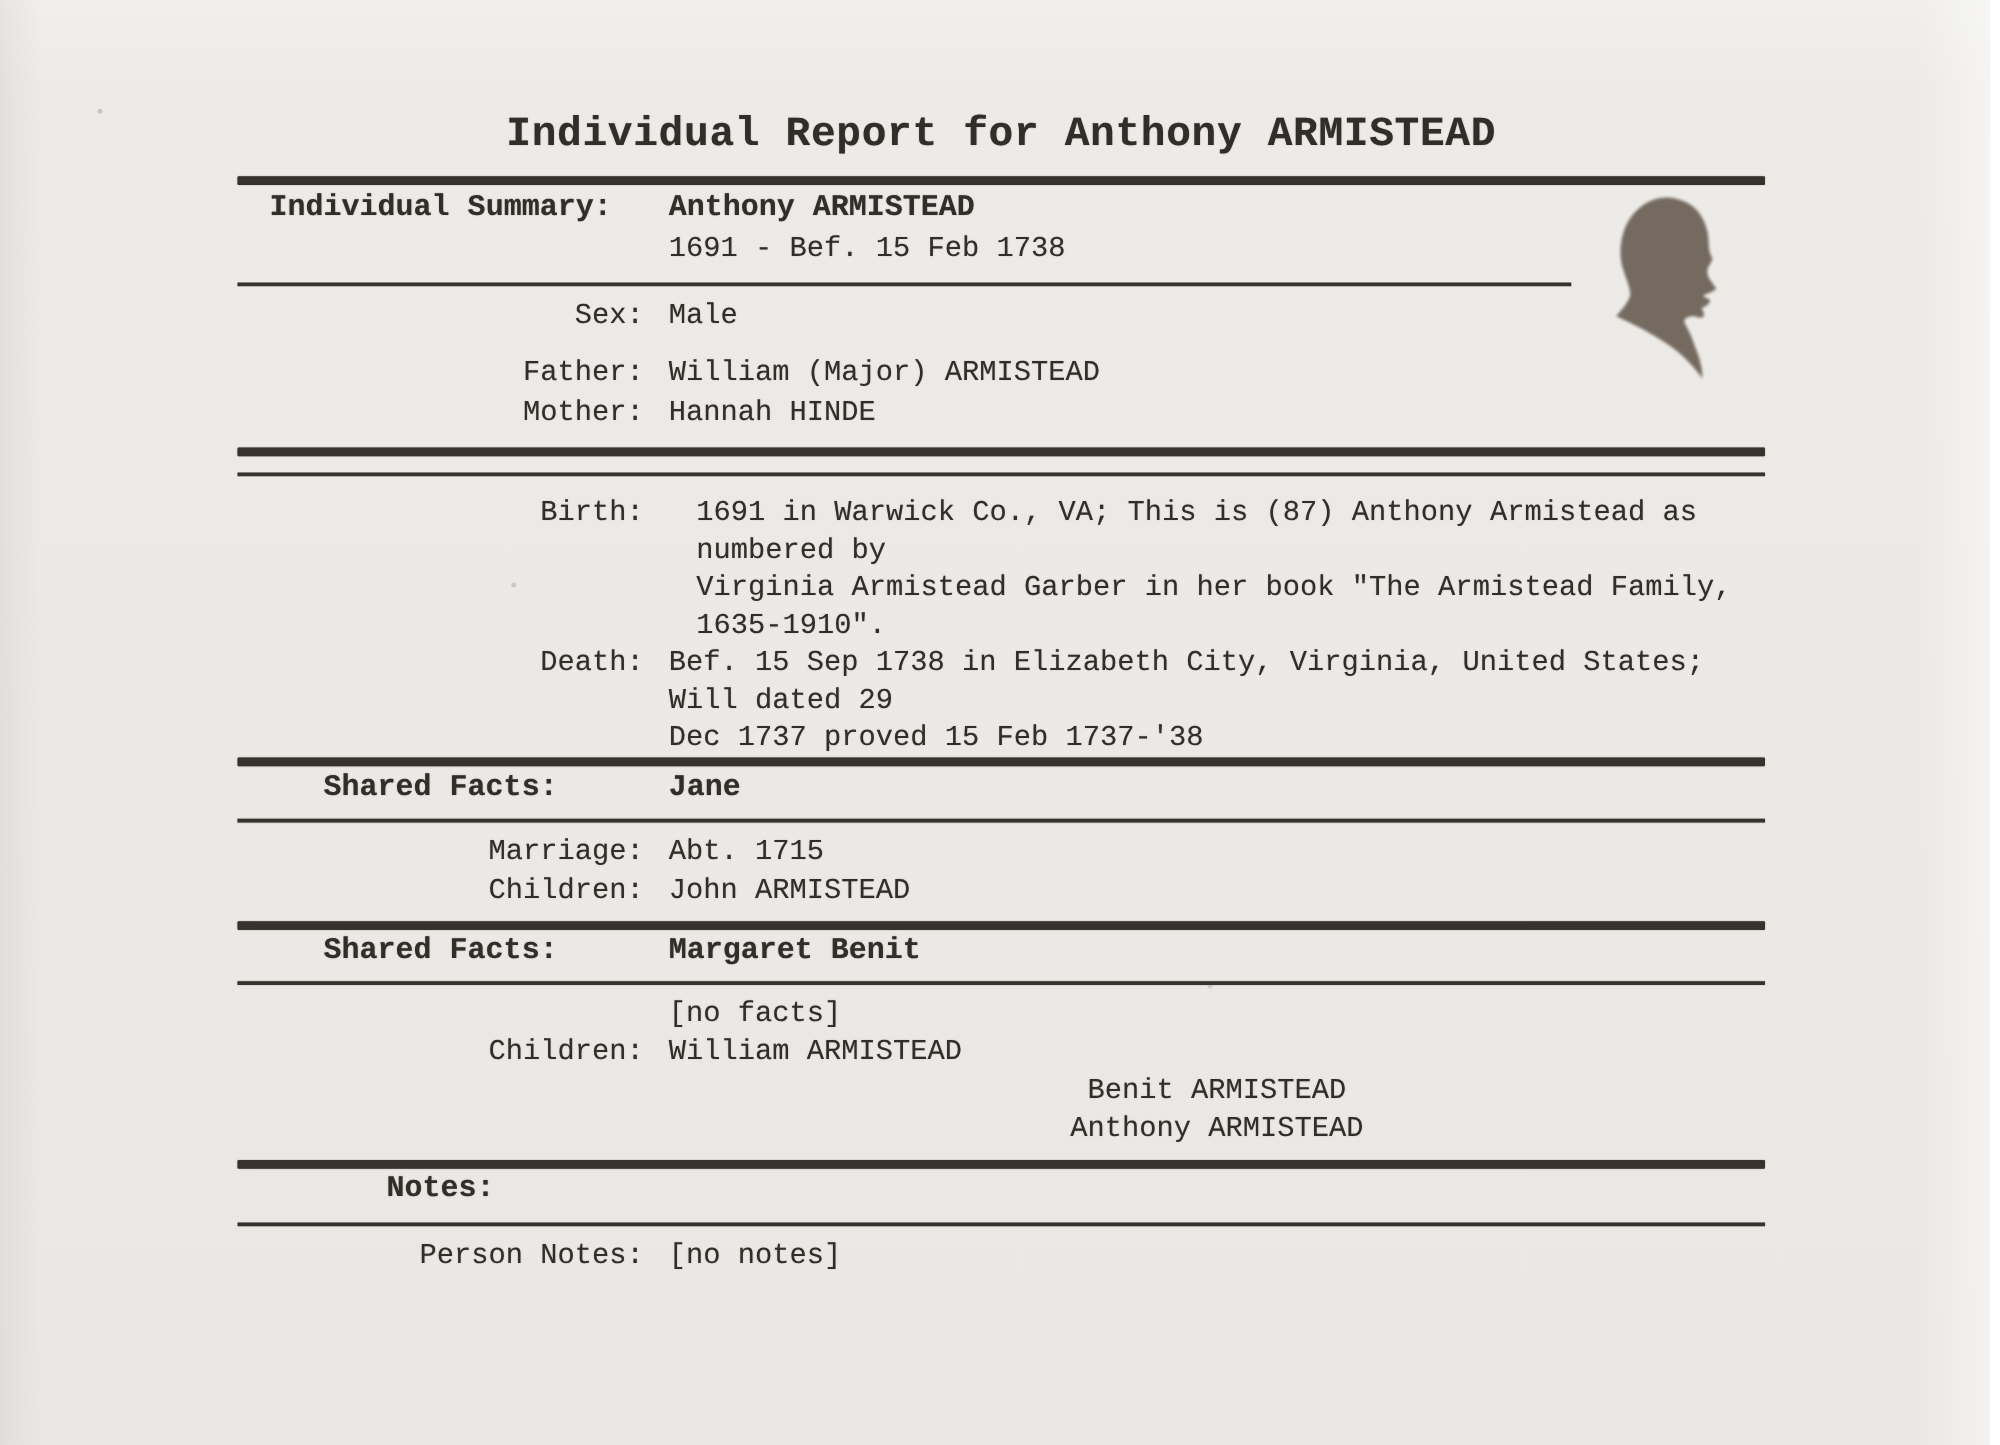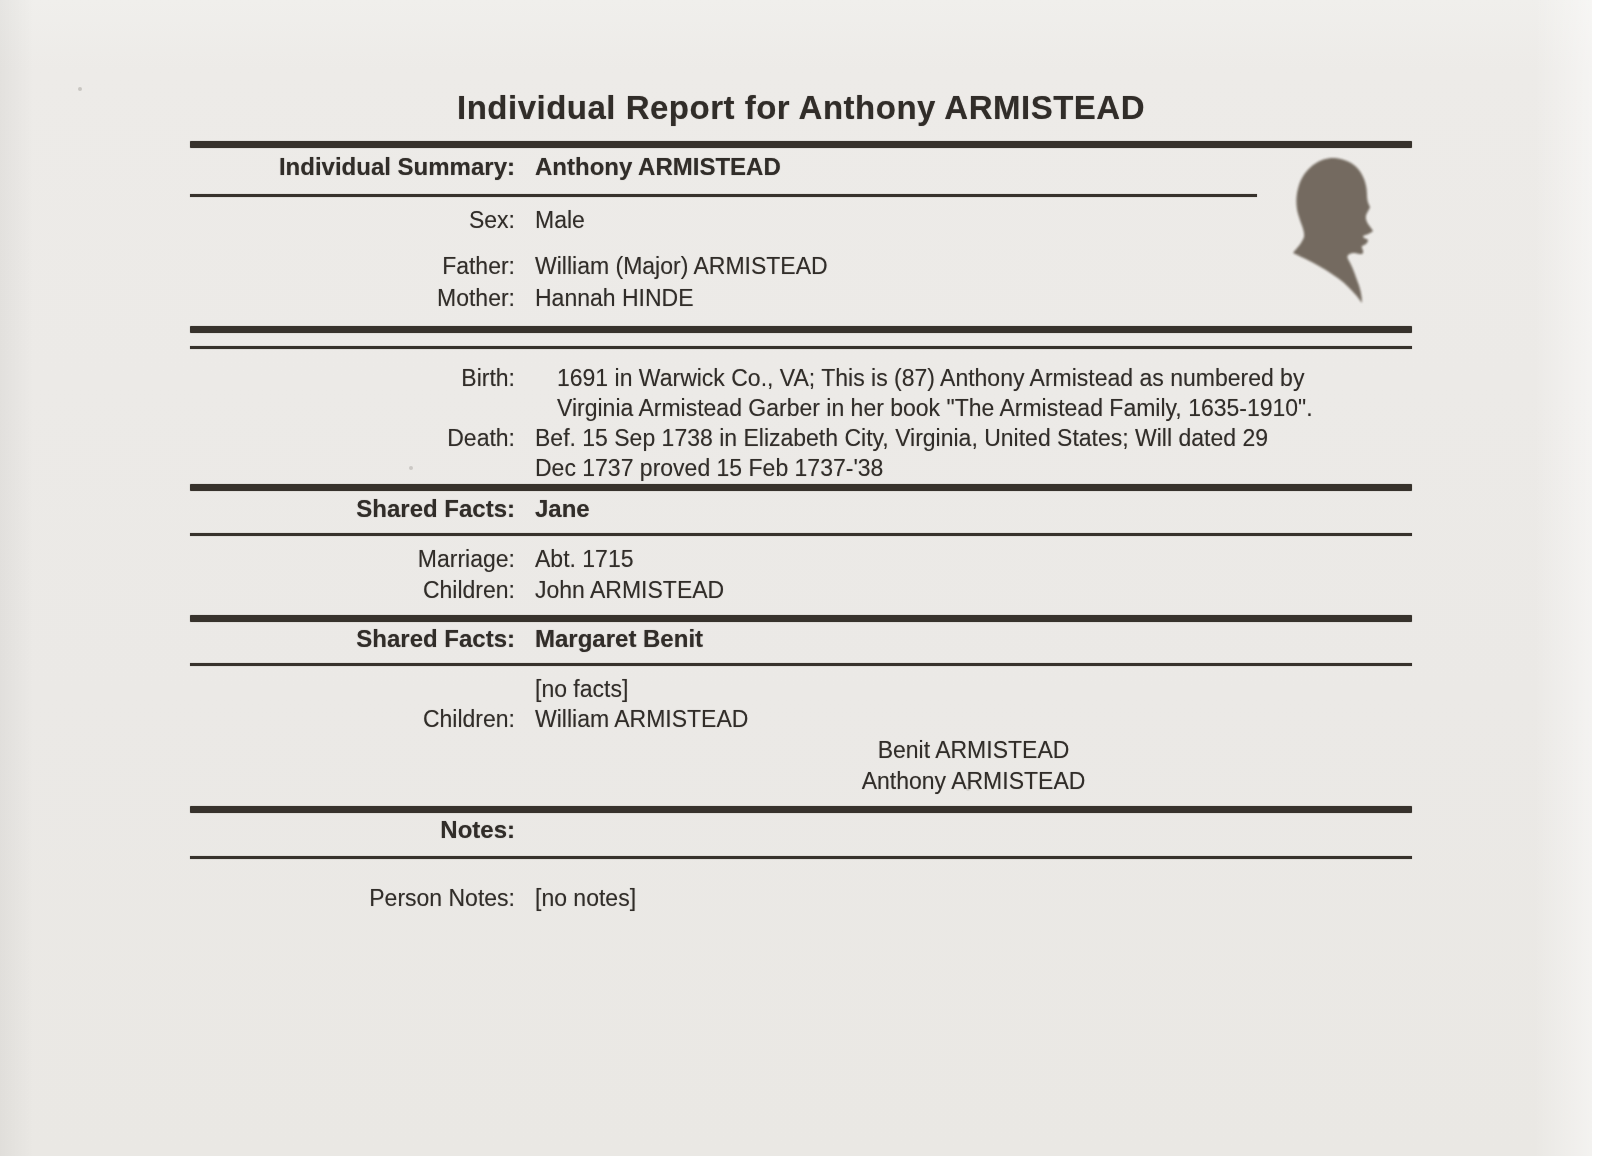--- a/index.html
+++ b/index.html
@@ -9,20 +9,21 @@
     font-family: "Liberation Sans", "DejaVu Sans", sans-serif;
   }
   .scan {
     position: relative;
     width: 1592px; height: 1156px;
     background:
       linear-gradient(90deg, rgba(0,0,0,0.045), rgba(0,0,0,0) 34px),
       linear-gradient(270deg, rgba(255,255,255,0.45), rgba(255,255,255,0) 58px),
       linear-gradient(180deg, #f0efec 0%, #edebe8 6%, #ebe9e6 60%, #eae8e4 100%);
     color: #312d29;
+    font-family: Liberation Mono, monospace;
   }
   .content {
     position: absolute;
     left: 190px; top: 0;
     width: 1222px;
   }
   .doc-title {
     margin: 88px 0 0 0;
     font-size: 33px;
     line-height: 40px;
@@ -44,21 +45,21 @@
     line-height: 24px;
     text-shadow: 0 0 1px rgba(49,45,41,0.35);
   }
   .row .lbl { text-align: right; }
   .row.header {
     font-size: 24px;
     line-height: 27px;
     font-weight: bold;
     text-shadow: 0 0 1px rgba(49,45,41,0.5);
   }
-  .row.header .lbl { text-align: right; }
+  .row.header .lbl { text-align: center; }
   .facts { line-height: 30px; }
 
   
   .r1 { margin-top: 13px; }           
   .summary-head { margin-top: 5px; }  
   .lifespan     { margin-top: 6px; line-height: 26px; } 
   .t1 { margin-top: 14px; }           
   .sex-row    { margin-top: 11px; }   
   .father-row { margin-top: 22px; }   
   .mother-row { margin-top: 8px; }    
@@ -73,21 +74,21 @@
   .children1-row{ margin-top: 7px; }  
   .r4 { margin-top: 13px; }           
   .shared2-head { margin-top: 3px; }  
   .t4 { margin-top: 11px; }           
   .nofacts-row  { margin-top: 11px; } 
   .children2-row{ margin-top: 6px; }  
   .child-row    { margin-top: 7px; text-align: center; }  
   .r5 { margin-top: 13px; }           
   .notes-head { margin-top: 3px; }    
   .t5 { margin-top: 13px; }           
-  .person-notes-row { margin-top: 27px; } 
+  .person-notes-row { margin-top: 11px; } 
 
   .silhouette {
     position: absolute;
     left: 1289px; top: 154px;
     width: 90px; height: 152px;
     filter: blur(1.1px);
     opacity: 0.95;
   }
   .speck {
     position: absolute;
@@ -103,20 +104,24 @@
 
   <div class="content">
 
     <h1 class="doc-title">Individual Report for Anthony ARMISTEAD</h1>
 
     <div class="rule heavy r1"></div>
 
     <div class="row header summary-head">
       <span class="lbl">Individual Summary:</span>
       <span class="val">Anthony ARMISTEAD</span>
+    </div>
+    <div class="row lifespan">
+      <span class="lbl"></span>
+      <span class="val">1691 - Bef. 15 Feb 1738</span>
     </div>
 
     <div class="rule thin short t1"></div>
 
     <div class="row sex-row">
       <span class="lbl">Sex:</span>
       <span class="val">Male</span>
     </div>
     <div class="row father-row">
       <span class="lbl">Father:</span>

